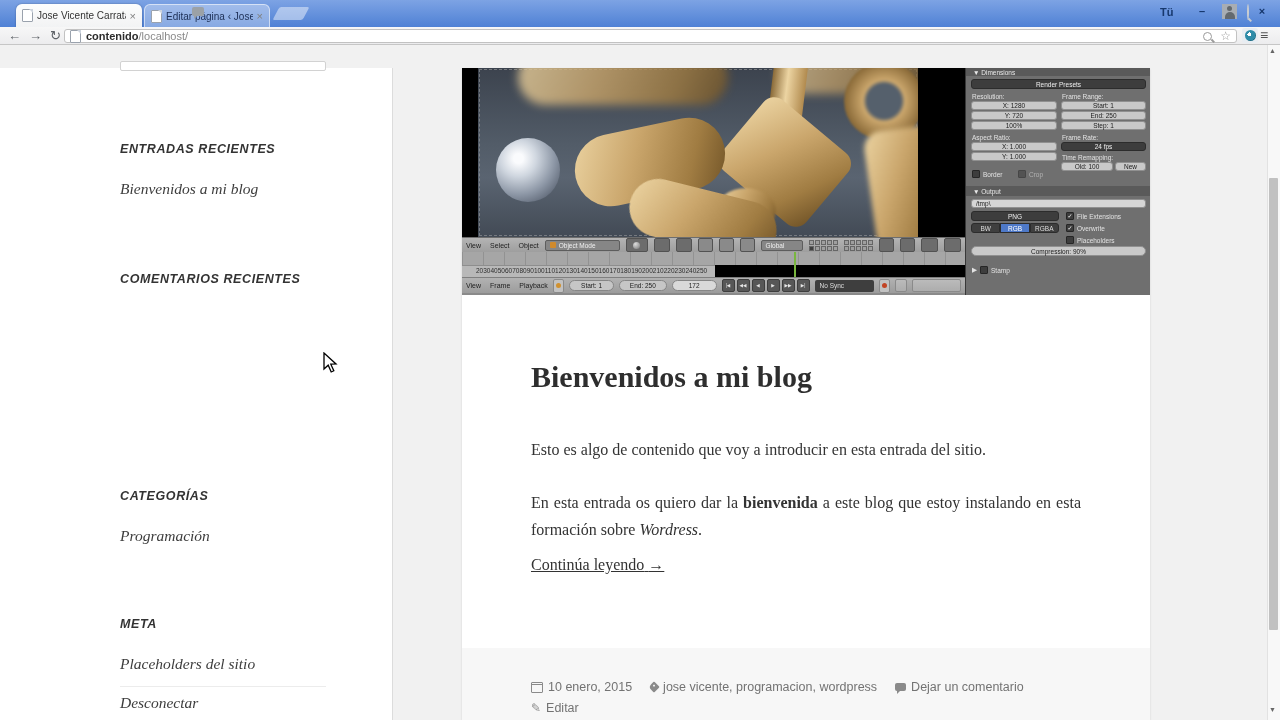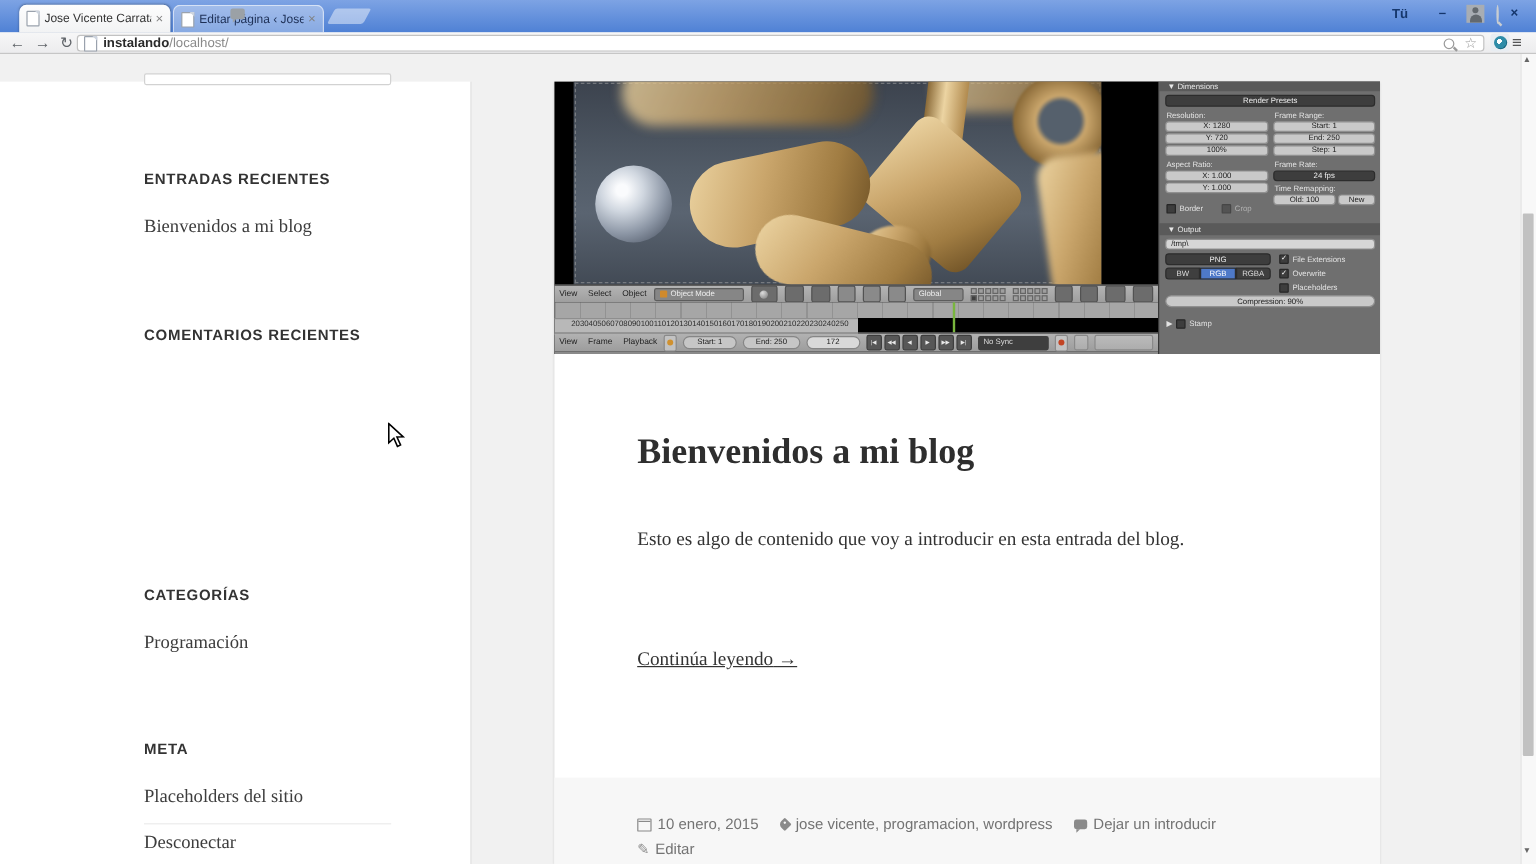--- a/index.html
+++ b/index.html
@@ -50,34 +50,34 @@
   .ab-right{margin-left:auto;display:flex;align-items:center;gap:10px;margin-right:18px;}
   .avatar{width:15px;height:15px;background:#a8adb3;position:relative;overflow:hidden;}
   .avatar::before{content:"";position:absolute;left:5px;top:2px;width:5px;height:5px;border-radius:50%;background:#63696e;}
   .avatar::after{content:"";position:absolute;left:2.5px;top:8px;width:10px;height:7px;border-radius:5px 5px 0 0;background:#63696e;}
   .ab-search .mag{border-color:#c9cdd1;}
   .ab-search .mag::after{background:#c9cdd1;}
 
   
   #sidebar{left:0;top:68px;width:393px;height:652px;background:#fff;border-right:1px solid #dcdcdc;box-sizing:border-box;}
   #search-sliver{left:120px;top:61px;width:206px;height:10px;background:#fff;border:1px solid #d2d2d2;border-radius:2px;box-sizing:border-box;}
-  .widget{position:absolute;left:120px;width:206px;}
+  .widget{position:absolute;left:120px;width:206px;font-style:italic;}
   .widget-title{font-size:12.5px;font-weight:bold;letter-spacing:.6px;color:#333;}
   .widget ul{list-style:none;margin:24px 0 0;padding:0;}
   .widget li{font-family:"Liberation Serif","DejaVu Serif",serif;font-size:15.5px;color:#3d3d3d;margin-bottom:7px;}
   .widget.bordered li{padding-bottom:13px;border-bottom:1px solid #ececec;}
 
   
   #article{left:462px;top:68px;width:688px;height:652px;background:#fff;box-shadow:0 1px 2px rgba(0,0,0,.12);}
   .serif{font-family:"Liberation Serif","DejaVu Serif",serif;}
   #post-title{left:69px;top:272px;font-size:30px;font-weight:bold;color:#2e2e2e;}
   .para{left:69px;top:0;width:550px;font-size:16px;line-height:27px;color:#333;}
   #p1{top:352px;}
   #p2{top:405px;text-align:justify;}
-  #readmore{left:69px;top:473px;font-size:16px;color:#333;text-decoration:underline;}
+  #readmore{left:69px;top:488px;font-size:16px;color:#333;text-decoration:underline;}
   #entry-footer{left:0;top:580px;width:688px;height:72px;background:#f7f7f7;box-sizing:border-box;padding:32px 40px 0 69px;
                 color:#737373;font-size:12.5px;}
   .meta-row{display:flex;gap:18px;align-items:center;flex-wrap:wrap;}
   .meta-item{display:flex;align-items:center;gap:5px;}
   .cal-icon{width:10px;height:9px;border:1.5px solid #8a8a8a;border-radius:1px;position:relative;}
   .cal-icon::before{content:"";position:absolute;left:0;right:0;top:1px;height:1.5px;background:#8a8a8a;}
   .tag-icon{width:8px;height:8px;background:#8a8a8a;border-radius:1px 1px 1px 4px;transform:rotate(45deg);position:relative;}
   .tag-icon::after{content:"";position:absolute;left:2px;top:2px;width:2px;height:2px;border-radius:50%;background:#f7f7f7;}
   .cmt-icon{width:11px;height:8px;background:#8a8a8a;border-radius:2px;position:relative;}
   .cmt-icon::after{content:"";position:absolute;left:2px;bottom:-3px;border-style:solid;border-width:3px 3px 0 0;border-color:#8a8a8a transparent transparent transparent;}
@@ -181,21 +181,21 @@
     <span class="abs win-btn" style="left:1220px;">□</span>
     <span class="abs win-btn" style="left:1250px;">×</span>
   </div>
 
   <div id="toolbar" class="abs"></div>
   <span class="abs nav-glyph" style="left:8px;">←</span>
   <span class="abs nav-glyph" style="left:29px;">→</span>
   <span class="abs nav-glyph" style="left:50px;">↻</span>
   <div id="omnibox" class="abs">
     <span class="doc-icon"></span>
-    <span class="url"><b class="host">instalando</b><span class="path">/localhost/</span></span>
+    <span class="url"><b class="host">contenido</b><span class="path">/localhost/</span></span>
     <span class="omni-right">
       <span class="mag"></span>
       <span class="star">☆</span>
     </span>
   </div>
   <div id="ext-btn" class="abs">
       <i></i>
     </div>
   <span id="menu-btn" class="abs">≡</span>
 
@@ -428,36 +428,37 @@
 
         <span class="abs p-check" style="top:198px;left:6px;">
           <span class="p-label">▶</span>
           <span class="chk"></span>
           <span class="p-label">Stamp</span>
         </span>
       </div>
     </div>
 
     <h1 id="post-title" class="abs serif">Bienvenidos a mi blog</h1>
-    <p id="p1" class="abs para serif">Esto es algo de contenido que voy a introducir en esta entrada del blog.</p>
+    <p id="p1" class="abs para serif">Esto es algo de contenido que voy a introducir en esta entrada del sitio.</p>
+    <p id="p2" class="abs para serif"><span>En esta entrada os quiero dar la </span><b>bienvenida</b><span> a este blog que estoy instalando en esta formación sobre </span><i>Wordress</i><span>.</span></p>
     <a id="readmore" class="abs serif"><span>Continúa leyendo</span> <span>→</span></a>
 
     <div id="entry-footer" class="abs">
       <div class="meta-row">
         <span class="meta-item">
           <span class="cal-icon"></span>
           <span>10 enero, 2015</span>
         </span>
         <span class="meta-item">
           <span class="tag-icon"></span>
           <span>jose vicente, programacion, wordpress</span>
         </span>
         <span class="meta-item">
           <span class="cmt-icon"></span>
-          <span>Dejar un introducir</span>
+          <span>Dejar un comentario</span>
         </span>
       </div>
       <div class="meta-row" style="margin-top:7px;">
         <span class="meta-item">
           <span class="pencil-icon">✎</span>
           <span>Editar</span>
         </span>
       </div>
     </div>
   </div>

